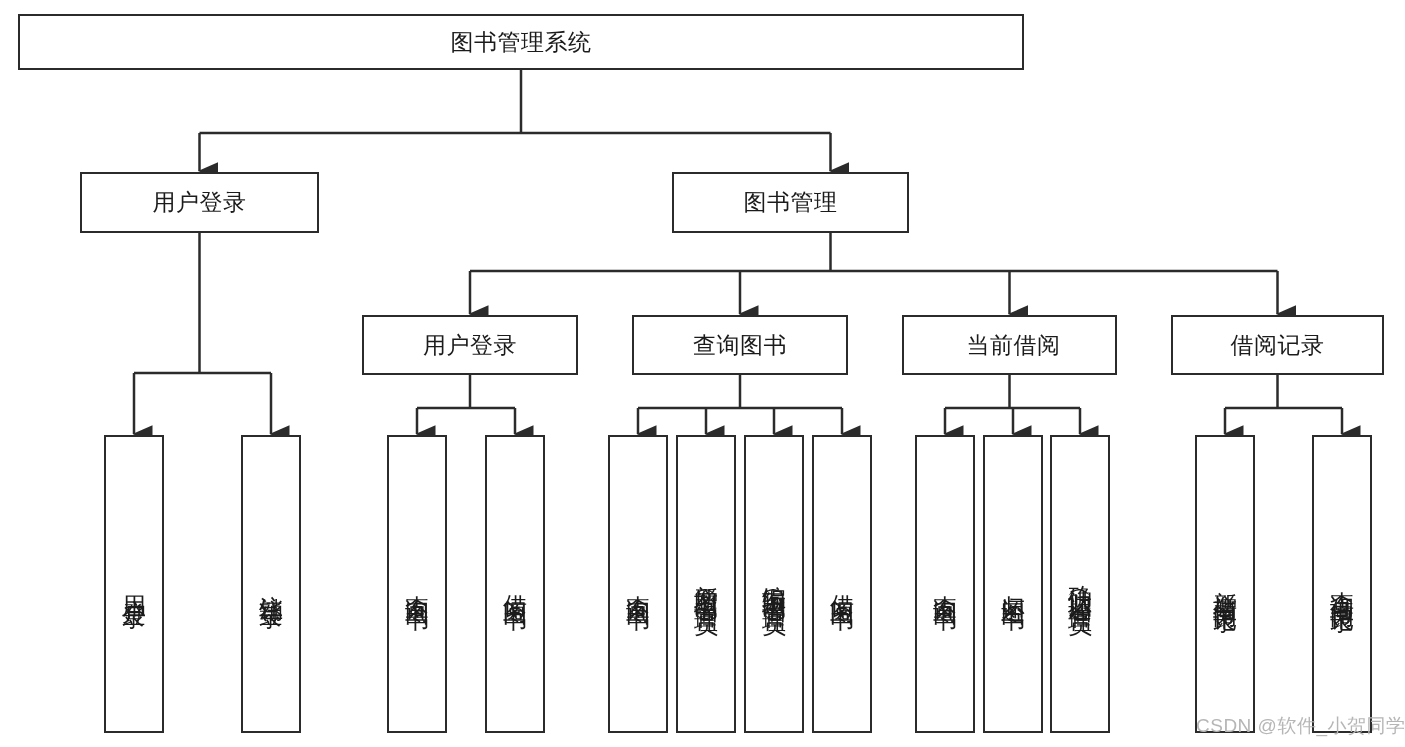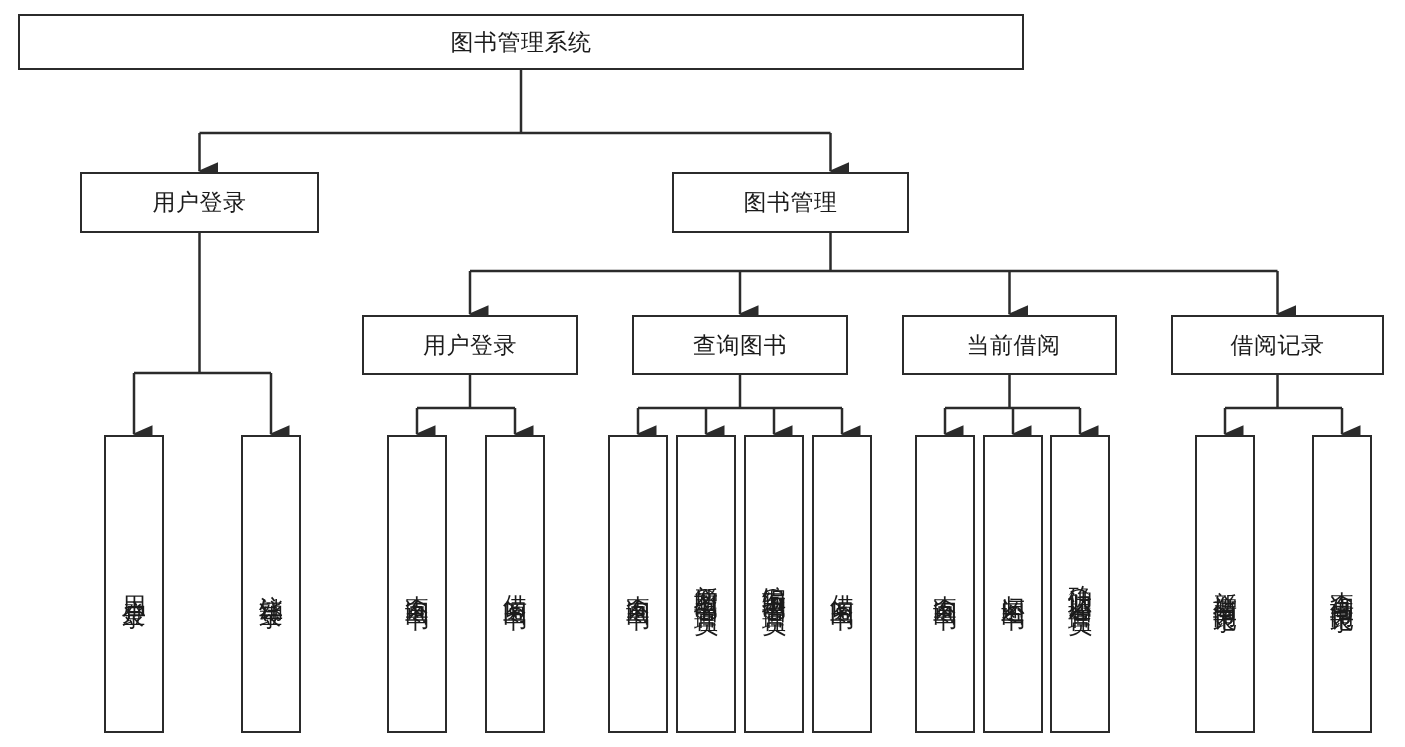--- a/index.html
+++ b/index.html
@@ -161,13 +161,14 @@
         <span class="node-label">确认归还（管理员）</span>
       </div>
       <div class="node-box vertical" style="left: 1195px; top: 435px; width: 60px; height: 298px;">
         <span class="node-label">新增借阅记录</span>
       </div>
       <div class="node-box vertical" style="left: 1312px; top: 435px; width: 60px; height: 298px;">
         <span class="node-label">查询借阅记录</span>
       </div>
     </div>
 
+  <div class="watermark" style="left:1196px; top:713px;">CSDN @软件_小贺同学</div>
 </div>
 
 </body></html>

